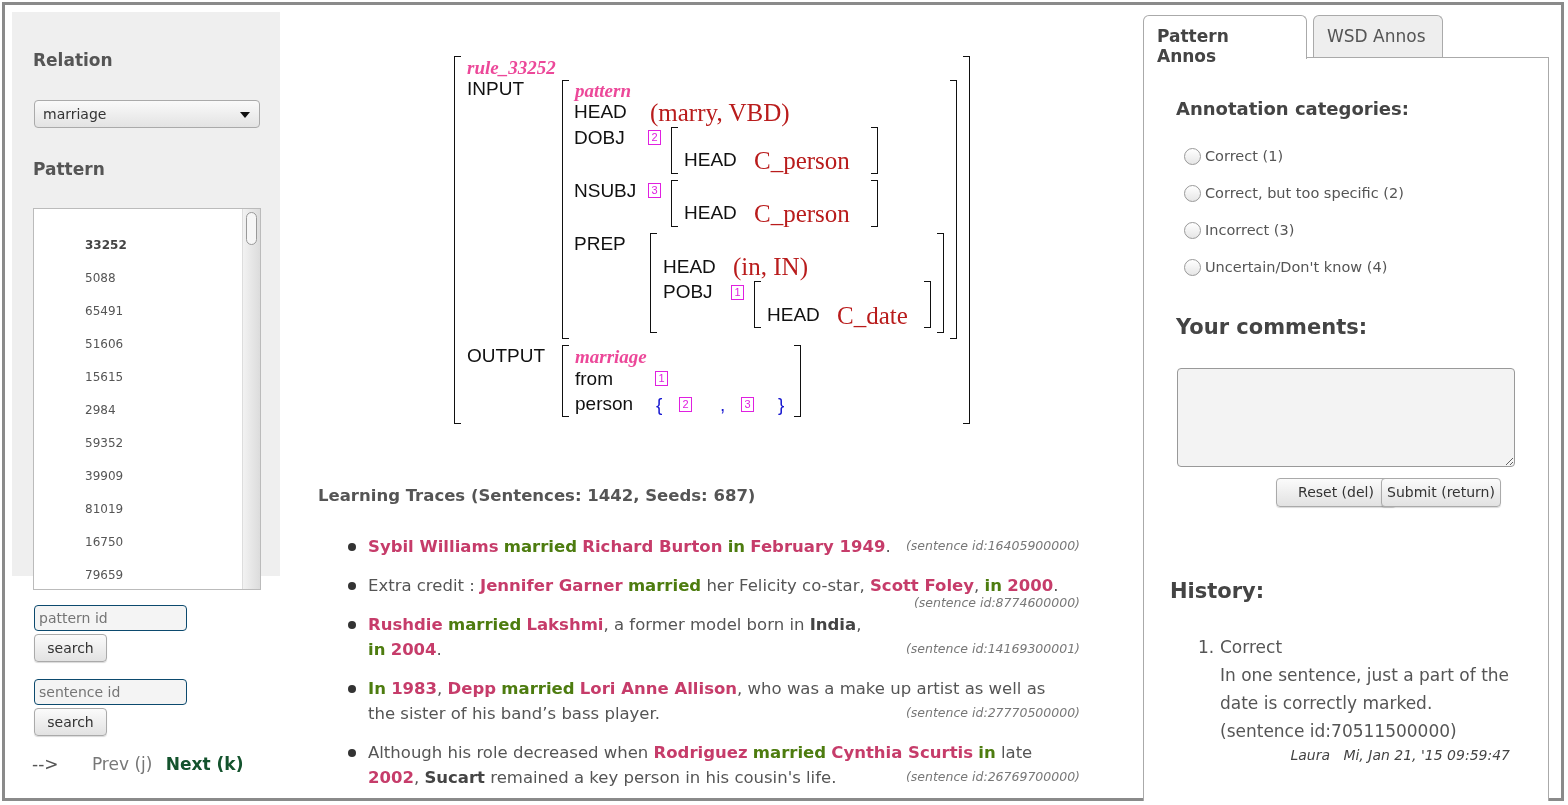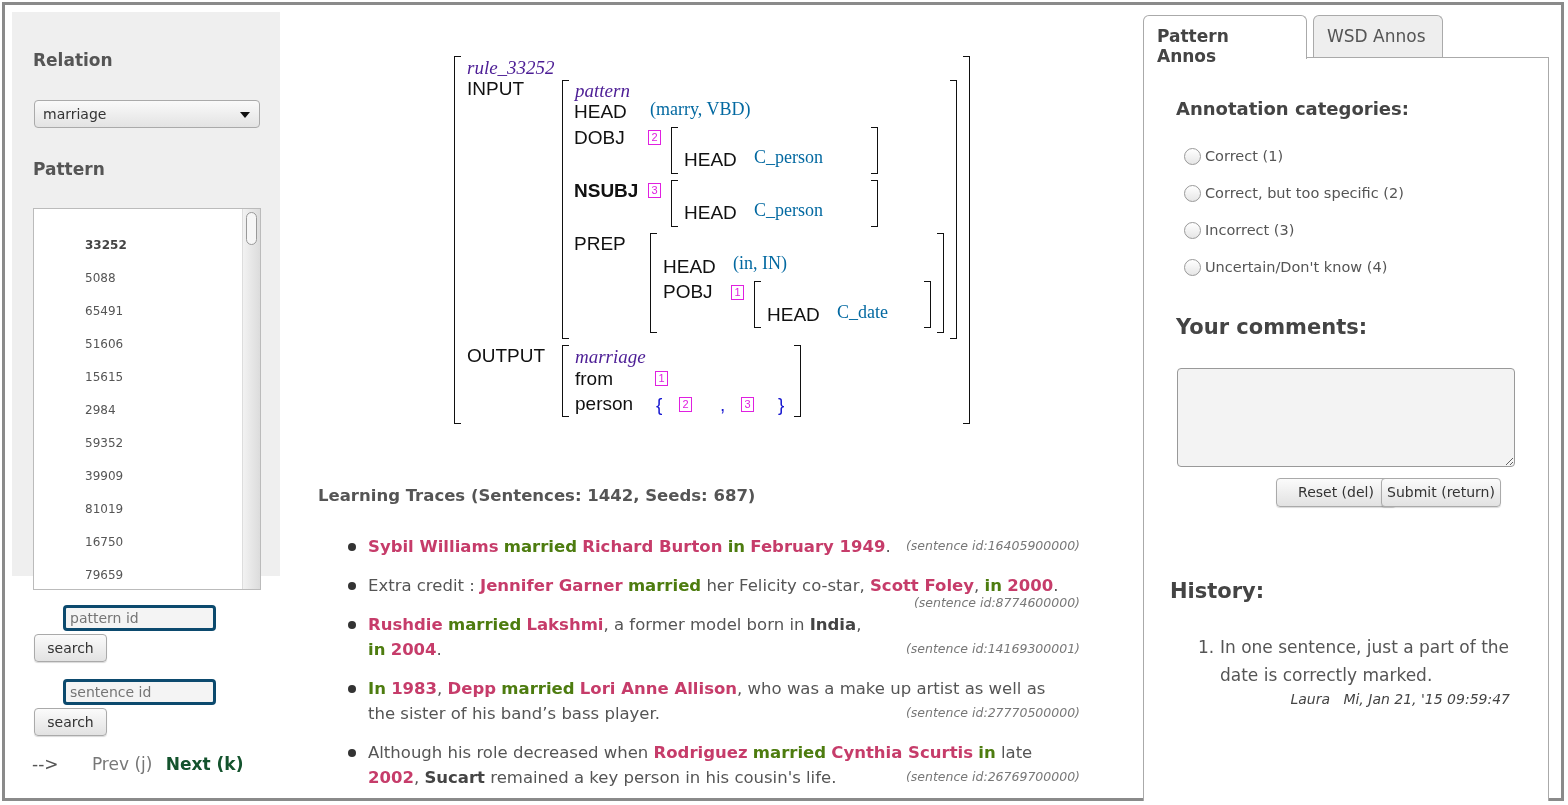--- a/index.html
+++ b/index.html
@@ -38,38 +38,38 @@
   .scrollbar {
     position: absolute; right: 0; top: 0; width: 18px; height: 100%;
     background: linear-gradient(90deg, #f2f2f2, #dcdcdc); border-left: 1px solid #ddd;
   }
   .scrollbar .thumb {
     position: absolute; left: 3px; top: 3px; width: 11px; height: 33px;
     border: 1px solid #999; border-radius: 6px; background: #f6f6f6;
   }
   .txt-input {
     position: absolute; left: 22px; width: 153px; height: 26px;
-    border: 3px solid #0c4a6e; border-radius: 4px; background: #f4f4f4;
-    font-size: 14px; color: #999; padding: 3px 4px; font-family: "DejaVu Sans", sans-serif; margin-left: 29px;
+    border: 1px solid #0c4a6e; border-radius: 4px; background: #f4f4f4;
+    font-size: 14px; color: #999; padding: 3px 4px; font-family: "DejaVu Sans", sans-serif;
   }
   .btn {
     position: absolute; border: 1px solid #aaa; border-radius: 4px;
     background: linear-gradient(#fbfbfb, #e2e2e2); font-size: 14px; color: #333;
     text-align: center; font-family: "DejaVu Sans", sans-serif; box-shadow: 0 1px 1px rgba(0,0,0,0.15);
   }
   .nav-row { position: absolute; left: 20px; top: 742px; font-size: 17px; }
   .nav-row .arrow { color: #555; }
   .nav-row .prev { color: #777; margin-left: 28px; }
   .nav-row .next { color: #14532d; font-weight: bold; margin-left: 8px; }
 
   
   .avm { position: absolute; font-family: "Liberation Sans", sans-serif; color: #111; font-size: 19px; }
   .avm .t { position: absolute; white-space: nowrap; }
-  .avm .red { color: #4c1d95; font-family: "Liberation Serif", serif; font-style: italic; font-size: 19px; }
-  .avm .blue { color: #0369a1; font-family: "Liberation Serif", serif; font-size: 18px; }
+  .avm .red { color: #ec4899; font-family: "Liberation Serif", serif; font-style: italic; font-size: 19px; font-weight: bold; }
+  .avm .blue { color: #b91c1c; font-family: "Liberation Serif", serif; font-size: 25px; }
   .avm .blue-s { color: #1818d0; font-size: 19px; }
   .avm .tag {
     position: absolute; width: 13px; height: 15px; border: 1.5px solid #e020e0; color: #e020e0;
     font-size: 11px; line-height: 12px; text-align: center; font-family: "Liberation Sans", sans-serif;
   }
   .br { position: absolute; border: 1.5px solid #111; }
   .br.l { border-right: none; width: 7px; }
   .br.r { border-left: none; width: 7px; }
 
   
@@ -171,21 +171,21 @@
   <span class="t" style="left:574px; top:101px;">HEAD</span>
   <span class="t blue" style="left:650px; top:99px;">(marry, VBD)</span>
 
   <span class="t" style="left:574px; top:127px;">DOBJ</span>
   <span class="tag" style="left:648px; top:130px;">2</span>
   <div class="br l" style="left:671px; top:127px; height:47px;"></div>
   <div class="br r" style="left:871px; top:127px; height:47px;"></div>
   <span class="t" style="left:684px; top:149px;">HEAD</span>
   <span class="t blue" style="left:754px; top:147px;">C_person</span>
 
-  <span class="t" style="left:574px; top:180px;font-weight:bold;">NSUBJ</span>
+  <span class="t" style="left:574px; top:180px;">NSUBJ</span>
   <span class="tag" style="left:648px; top:183px;">3</span>
   <div class="br l" style="left:671px; top:180px; height:47px;"></div>
   <div class="br r" style="left:871px; top:180px; height:47px;"></div>
   <span class="t" style="left:684px; top:202px;">HEAD</span>
   <span class="t blue" style="left:754px; top:200px;">C_person</span>
 
   <span class="t" style="left:574px; top:233px;">PREP</span>
   <div class="br l" style="left:650px; top:233px; height:100px;"></div>
   <div class="br r" style="left:937px; top:233px; height:100px;"></div>
   <span class="t" style="left:663px; top:256px;">HEAD</span>
@@ -261,20 +261,22 @@
 
 <div class="btn" style="left:1276px; top:478px; width:120px; height:29px; line-height:27px;">Reset (del)</div>
 <div class="btn" style="left:1381px; top:478px; width:120px; height:29px; line-height:27px;">Submit (return)</div>
 
 <div class="panel-h" style="left:1170px; top:579px; font-size:21px;">History:</div>
 
 <ol class="history-list">
   <li style="position:relative;">
     <span class="num">1.</span>
     <div class="body">
+      <div>Correct</div>
       <div>In one sentence, just a part of the date is correctly marked.</div>
+      <div>(sentence id:70511500000)</div>
       <div class="history-meta">
         <span>Laura</span>&nbsp;&nbsp;
         <span>Mi, Jan 21, '15 09:59:47</span>
       </div>
     </div>
   </li>
 </ol>
 
 </body></html>

